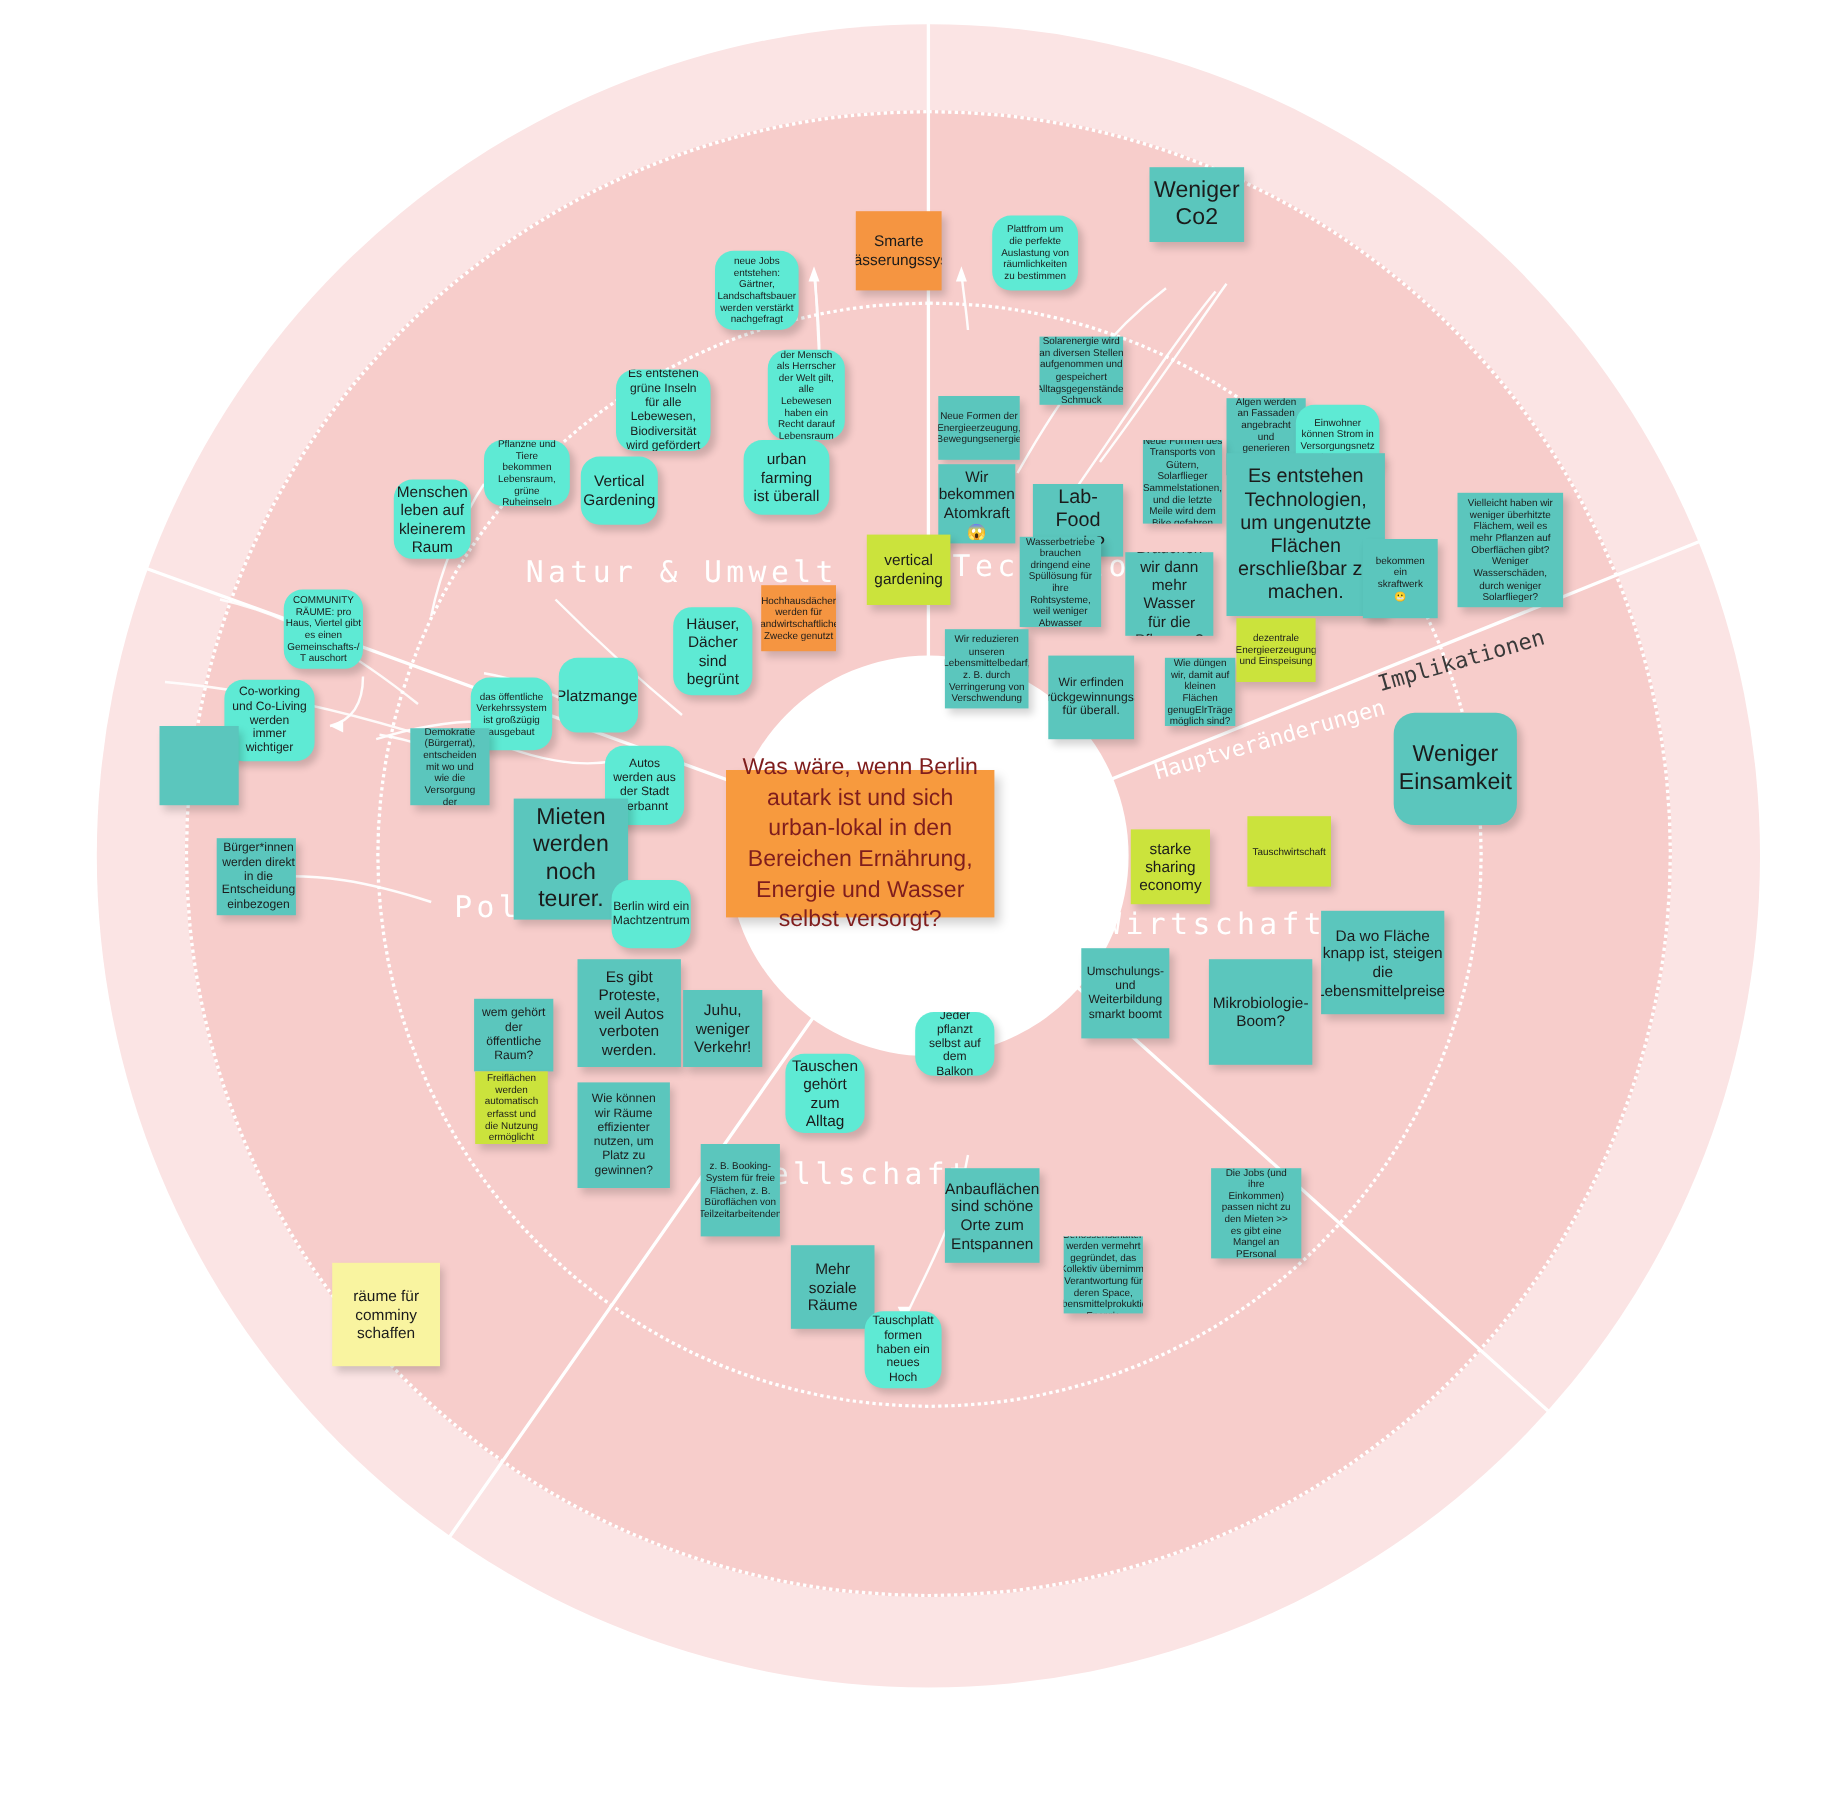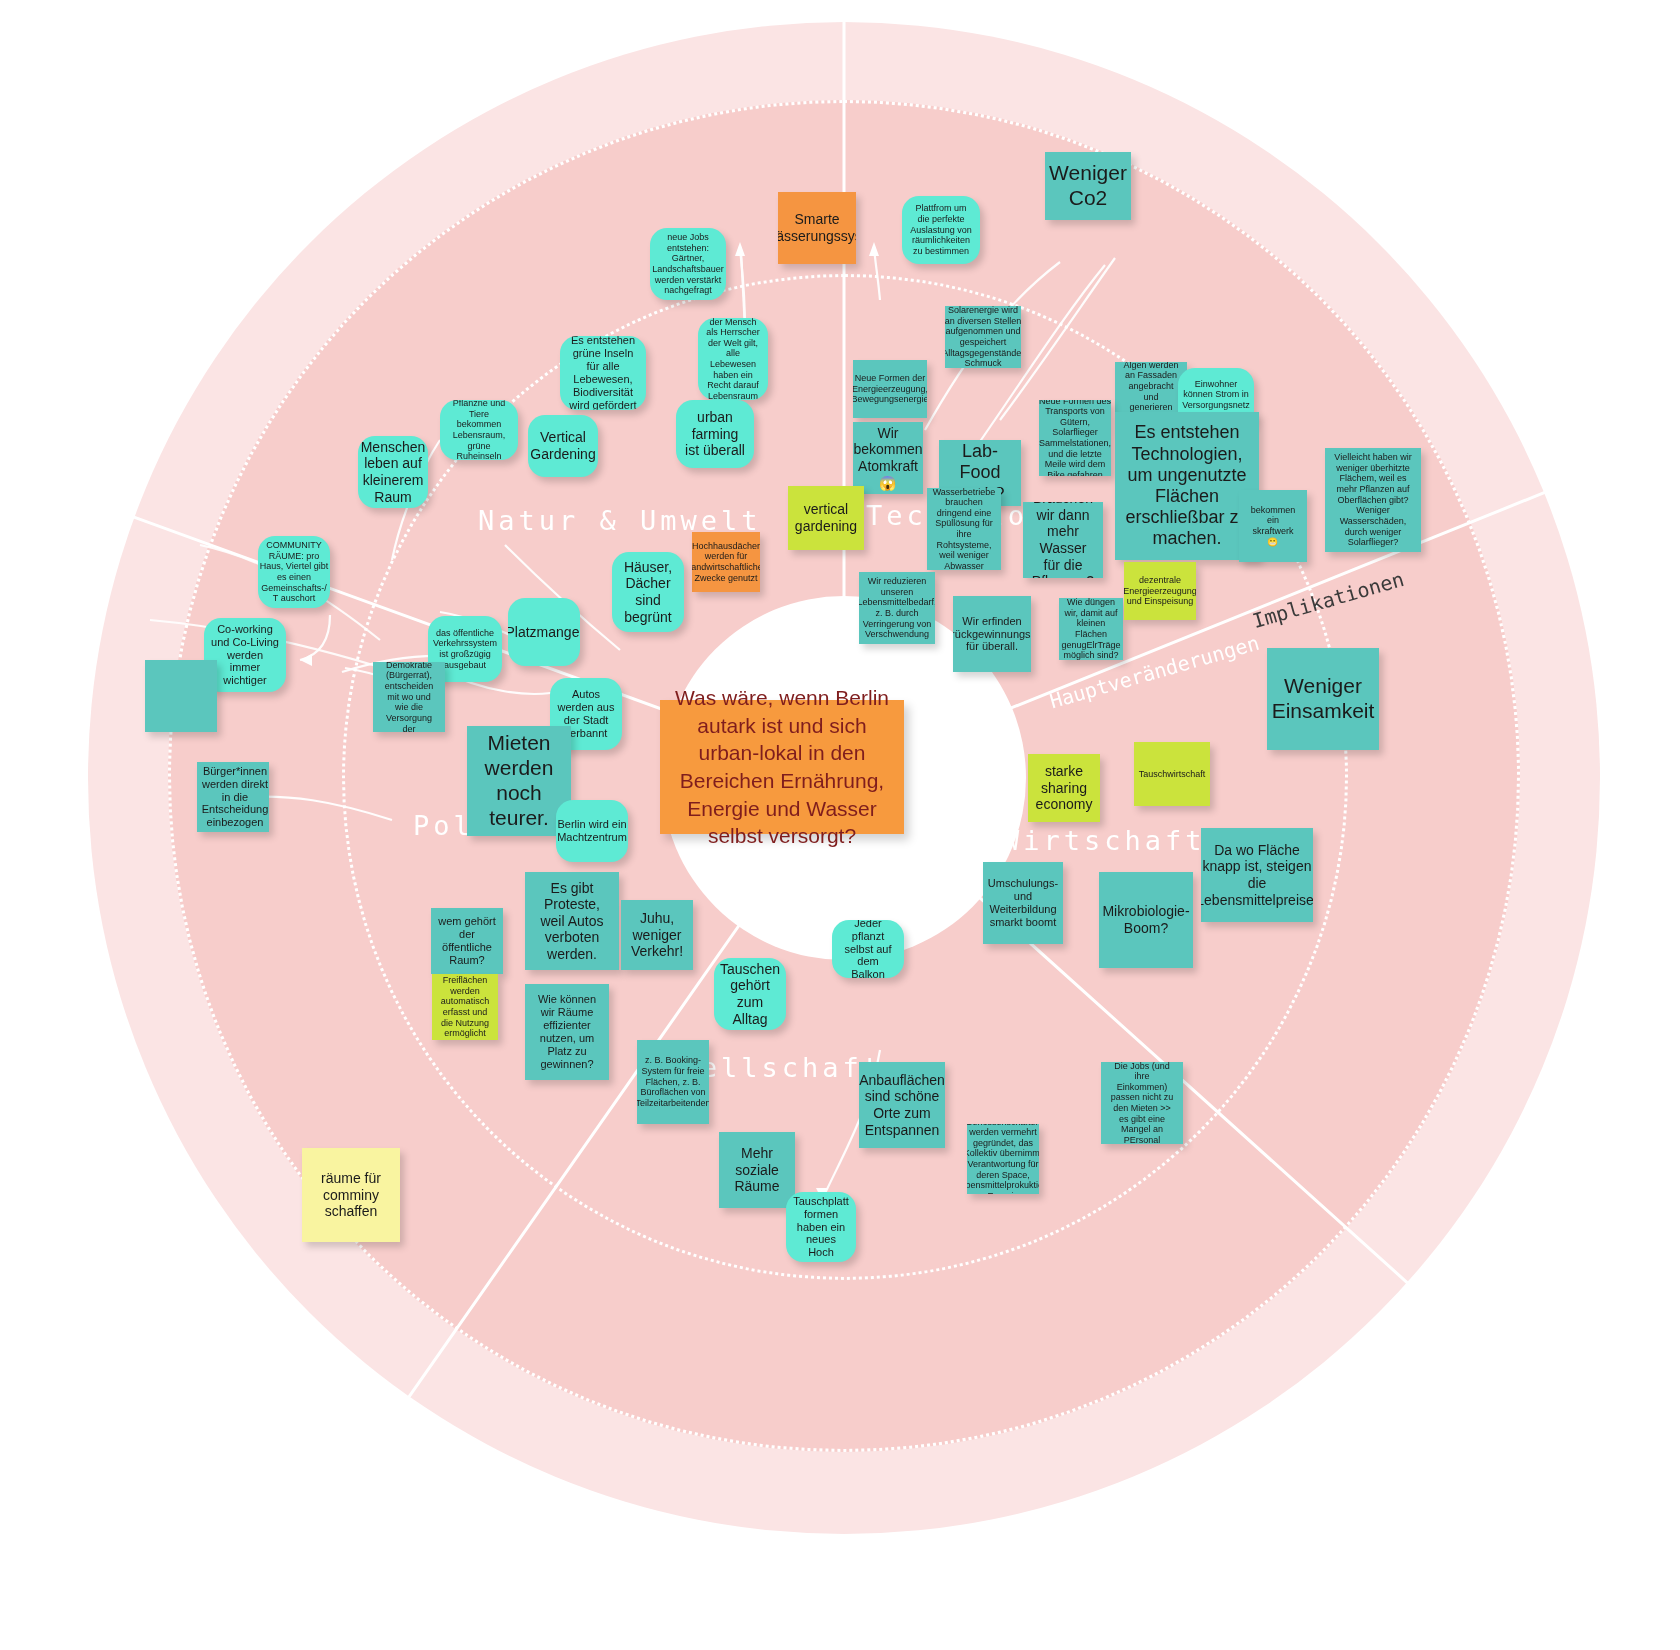--- a/index.html
+++ b/index.html
@@ -131,21 +131,21 @@
   <div class="note blue n-s" style="left:204px;top:618px;width:82px;height:74px;">Co-working und Co-Living werden immer wichtiger</div>
   <div class="note blue n-xs" style="left:428px;top:616px;width:74px;height:66px;">das öffentliche Verkehrssystem ist großzügig ausgebaut</div>
   <div class="note blue n-m" style="left:508px;top:598px;width:72px;height:68px;">Platzmangel</div>
   <div class="note teal n-xs" style="left:832px;top:572px;width:76px;height:72px;">Wir reduzieren unseren Lebensmittelbedarf, z. B. durch Verringerung von Verschwendung</div>
   <div class="note teal n-s" style="left:926px;top:596px;width:78px;height:76px;">Wir erfinden Wasserrückgewinnungsanlagen für überall.</div>
   <div class="note teal n-xs" style="left:1032px;top:598px;width:64px;height:62px;">Wie düngen wir, damit auf kleinen Flächen genugElrTräge möglich sind?</div>
   <div class="note lime n-xs" style="left:1124px;top:562px;width:72px;height:58px;">dezentrale Energieerzeugung und Einspeisung</div>
   <div class="note teal n-xs" style="left:346px;top:662px;width:72px;height:70px;">Neue Formen von Demokratie (Bürgerrat), entscheiden mit wo und wie  die Versorgung der Bevölkerung geregelt wird</div>
   <div class="note teal n-xs" style="left:118px;top:660px;width:72px;height:72px;"></div>
   <div class="note blue n-s" style="left:550px;top:678px;width:72px;height:72px;">Autos werden aus der Stadt verbannt</div>
-  <div class="note teal n-xl" style="left:1240px;top:648px;width:112px;height:102px;">Weniger Einsamkeit</div>
+  <div class="note teal n-xl" style="left:1240px;top:648px;width:112px;height:102px;border-radius:19px;">Weniger Einsamkeit</div>
   <div class="note teal n-xl" style="left:440px;top:726px;width:104px;height:110px;">Mieten werden noch teurer.</div>
   <div class="note teal n-s" style="left:170px;top:762px;width:72px;height:70px;padding-left:11px;">Bürger*innen werden direkt in die Entscheidung einbezogen</div>
   <div class="note blue n-s" style="left:556px;top:800px;width:72px;height:62px;">Berlin wird ein Machtzentrum</div>
   <div class="note lime n-m" style="left:1028px;top:754px;width:72px;height:68px;">starke sharing economy</div>
   <div class="note lime n-xs" style="left:1134px;top:742px;width:76px;height:64px;">Tauschwirtschaft</div>
   <div class="note teal n-m" style="left:1174px;top:828px;width:112px;height:94px;">Da wo Fläche knapp ist, steigen die Lebensmittelpreise.</div>
   <div class="note teal n-m" style="left:498px;top:872px;width:94px;height:98px;">Es gibt Proteste, weil Autos verboten werden.</div>
   <div class="note teal n-m" style="left:594px;top:900px;width:72px;height:70px;">Juhu, weniger Verkehr!</div>
   <div class="note teal n-s" style="left:404px;top:908px;width:72px;height:66px;">wem gehört der öffentliche Raum?</div>
   <div class="note teal n-s" style="left:956px;top:862px;width:80px;height:82px;">Umschulungs- und Weiterbildung smarkt boomt</div>

